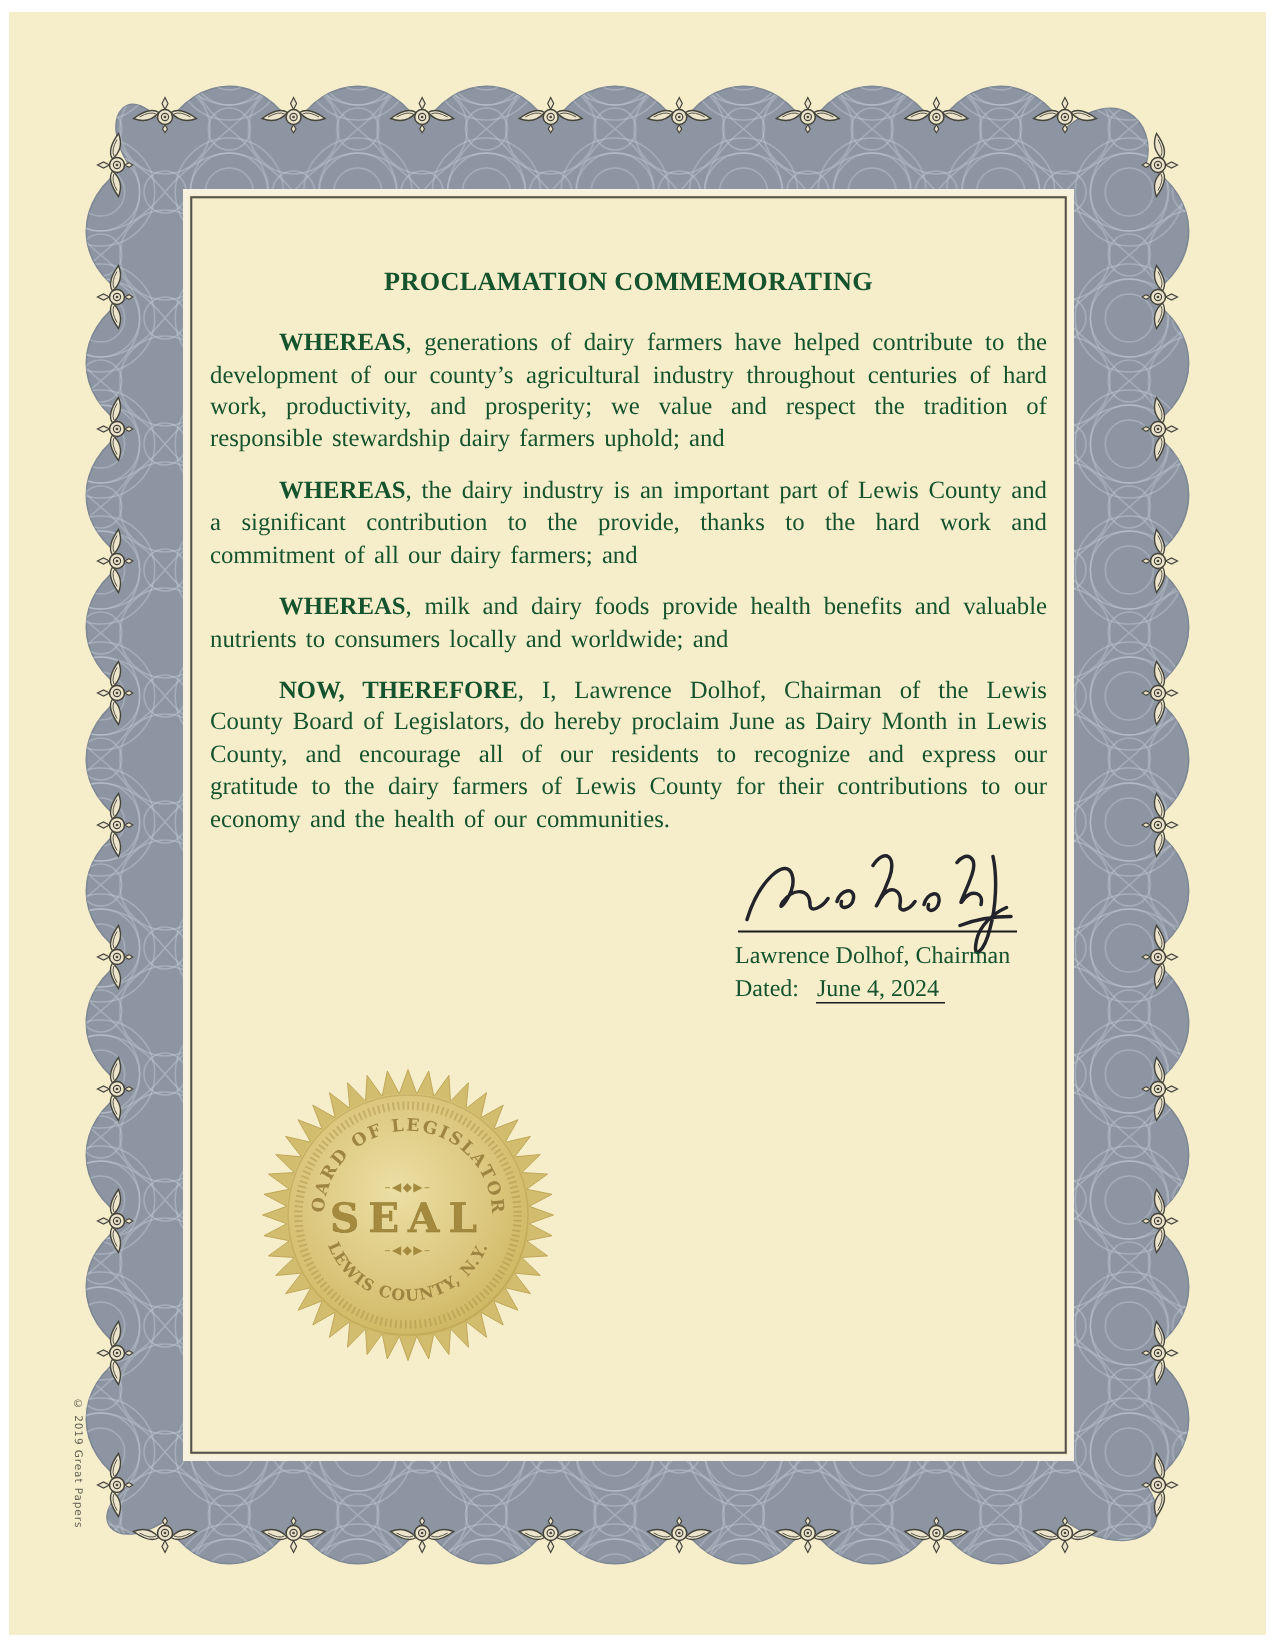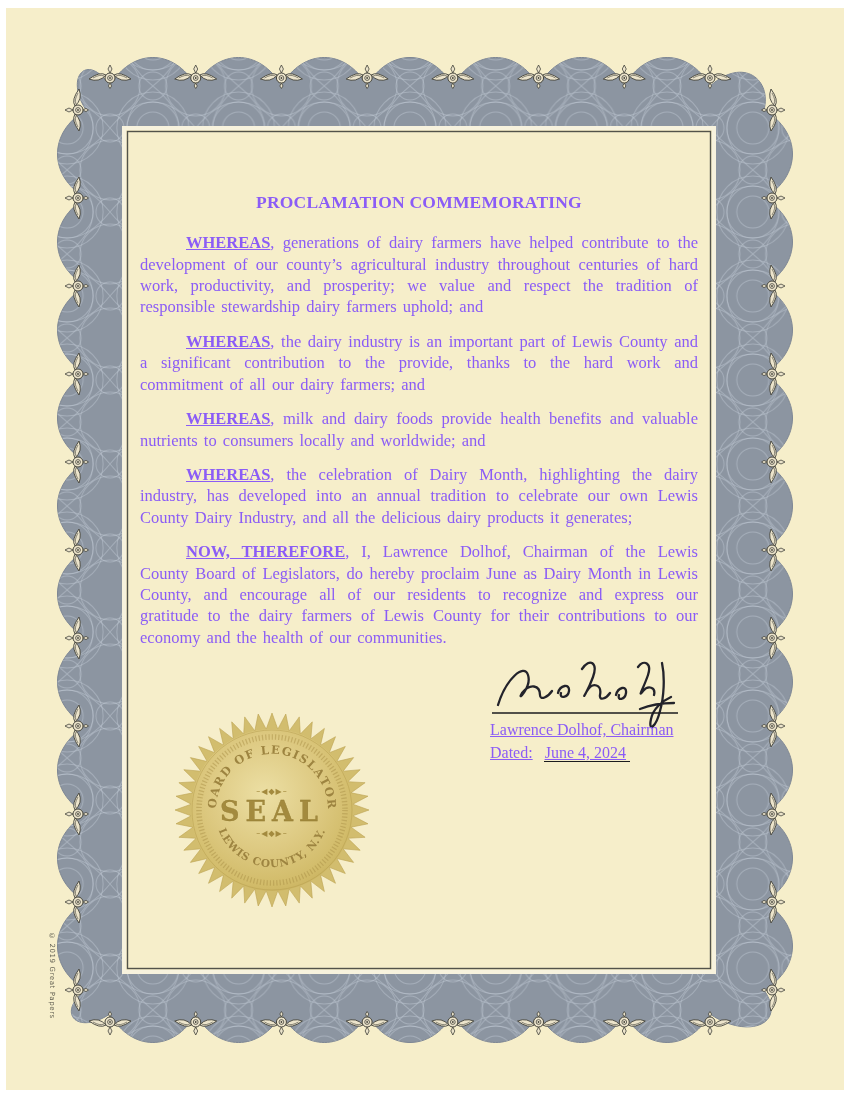--- a/index.html
+++ b/index.html
@@ -1,30 +1,30 @@
 <!DOCTYPE html>
 <html><head>
 <meta charset="utf-8">
 <style>
   html,body{margin:0;padding:0;}
   body{width:850px;height:1100px;background:#ffffff;position:relative;
        font-family:"Liberation Serif",serif;}
   .page{position:absolute;inset:0;width:850px;height:1100px;overflow:hidden;}
   .border-svg{position:absolute;top:0;left:0;}
-  .content{position:absolute;left:128px;top:139px;width:582px;height:838px;
-           padding:52px 12px 0;box-sizing:border-box;color:#8b5cf6;}
+  .content{position:absolute;left:128px;top:124px;width:582px;height:838px;
+           padding:52px 12px 0;box-sizing:border-box;color:#14532d;}
   .title{text-align:center;font-weight:bold;font-size:17.5px;line-height:1.33;
          letter-spacing:.2px;margin:0 0 18px;}
   .title span{display:block;}
   .para{margin:0 0 13px;font-size:16.5px;line-height:21.4px;text-align:justify;
         text-indent:46px;word-spacing:2px;}
-  .lead{font-weight:bold;text-decoration:underline;}
+  .lead{font-weight:bold;}
   .sig{margin-left:350px;margin-top:4px;width:246px;}
   .sig-svg{display:block;overflow:visible;margin-bottom:0;}
-  .sig-line{font-size:16px;line-height:22.5px;white-space:nowrap;text-decoration:underline;}
+  .sig-line{font-size:16px;line-height:22.5px;white-space:nowrap;}
   .date-label{margin-right:11px;}
   .date-value{border-bottom:1.4px solid #1b1b1e;padding:0 4px 0 1px;margin-top:36px;}
   .copyright{position:absolute;left:48px;top:932px;writing-mode:vertical-rl;
              font-size:7px;letter-spacing:.6px;color:#3c3c34;opacity:.8;
              font-family:"DejaVu Sans",sans-serif;}
   .seal-arc{font-family:"DejaVu Serif",serif;font-size:11.5px;letter-spacing:1.4px;
             font-weight:bold;fill:#9d8440;}
   .seal-arc-b{font-size:10.5px;letter-spacing:.8px;}
   .seal-center{font-family:"DejaVu Serif",serif;font-size:27px;font-weight:bold;
                letter-spacing:6px;fill:#a38a3e;stroke:#8f7830;stroke-width:.3;}
@@ -144,21 +144,20 @@
     <div class="title">
       <span>PROCLAMATION COMMEMORATING</span>
     </div>
 
     <p class="para"><span class="lead">WHEREAS</span><span>, generations of dairy farmers have helped contribute to the development of our county’s agricultural industry throughout centuries of hard work, productivity, and prosperity; we value and respect the tradition of responsible stewardship dairy farmers uphold; and</span></p>
 
     <p class="para"><span class="lead">WHEREAS</span><span>, the dairy industry is an important part of Lewis County and a significant contribution to the provide, thanks to the hard work and commitment of all our dairy farmers; and</span></p>
 
     <p class="para"><span class="lead">WHEREAS</span><span>, milk and dairy foods provide health benefits and valuable nutrients to consumers locally and worldwide; and</span></p>
 
-    <p class="para"><span class="lead">WHEREAS</span><span>, the celebration of Dairy Month, highlighting the dairy industry, has developed into an annual tradition to celebrate our own Lewis County Dairy Industry, and all the delicious dairy products it generates;</span></p>
 
     <p class="para"><span class="lead">NOW, THEREFORE</span><span>, I, Lawrence Dolhof, Chairman of the Lewis County Board of Legislators, do hereby proclaim June as Dairy Month in Lewis County, and encourage all of our residents to recognize and express our gratitude to the dairy farmers of Lewis County for their contributions to our economy and the health of our communities.</span></p>
 
     <div class="sig">
       <svg class="sig-svg" width="230" height="58" viewBox="0 0 230 58">
         <path d="M 8 44
                  C 16 18, 34 2, 38 14
                  C 42 26, 26 42, 32 32
                  C 40 22, 50 24, 50 34
                  C 50 40, 58 36, 62 30

